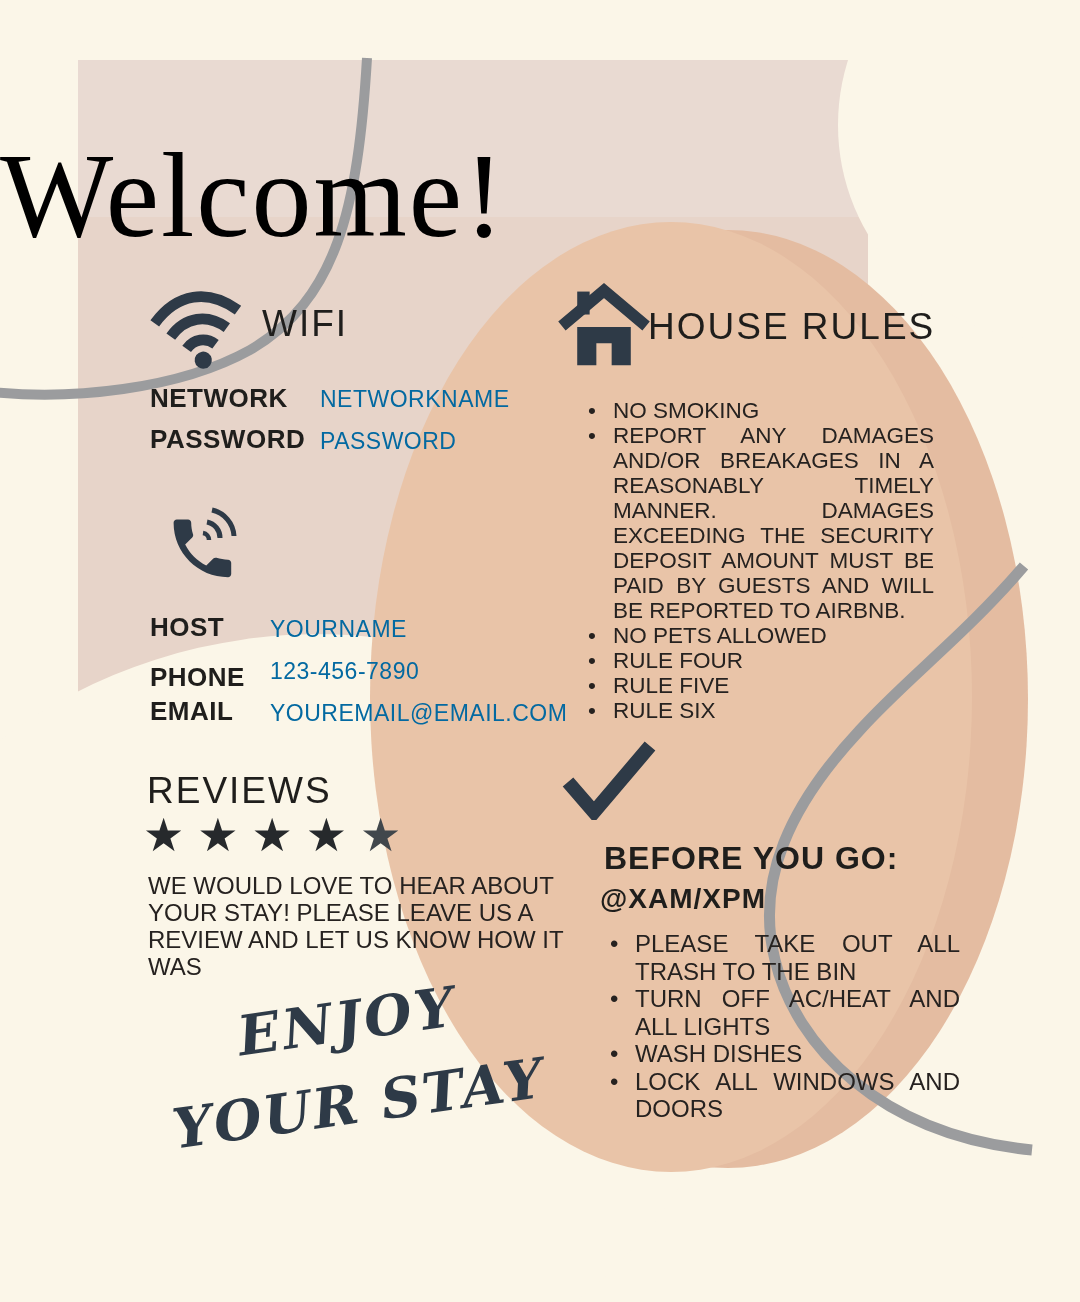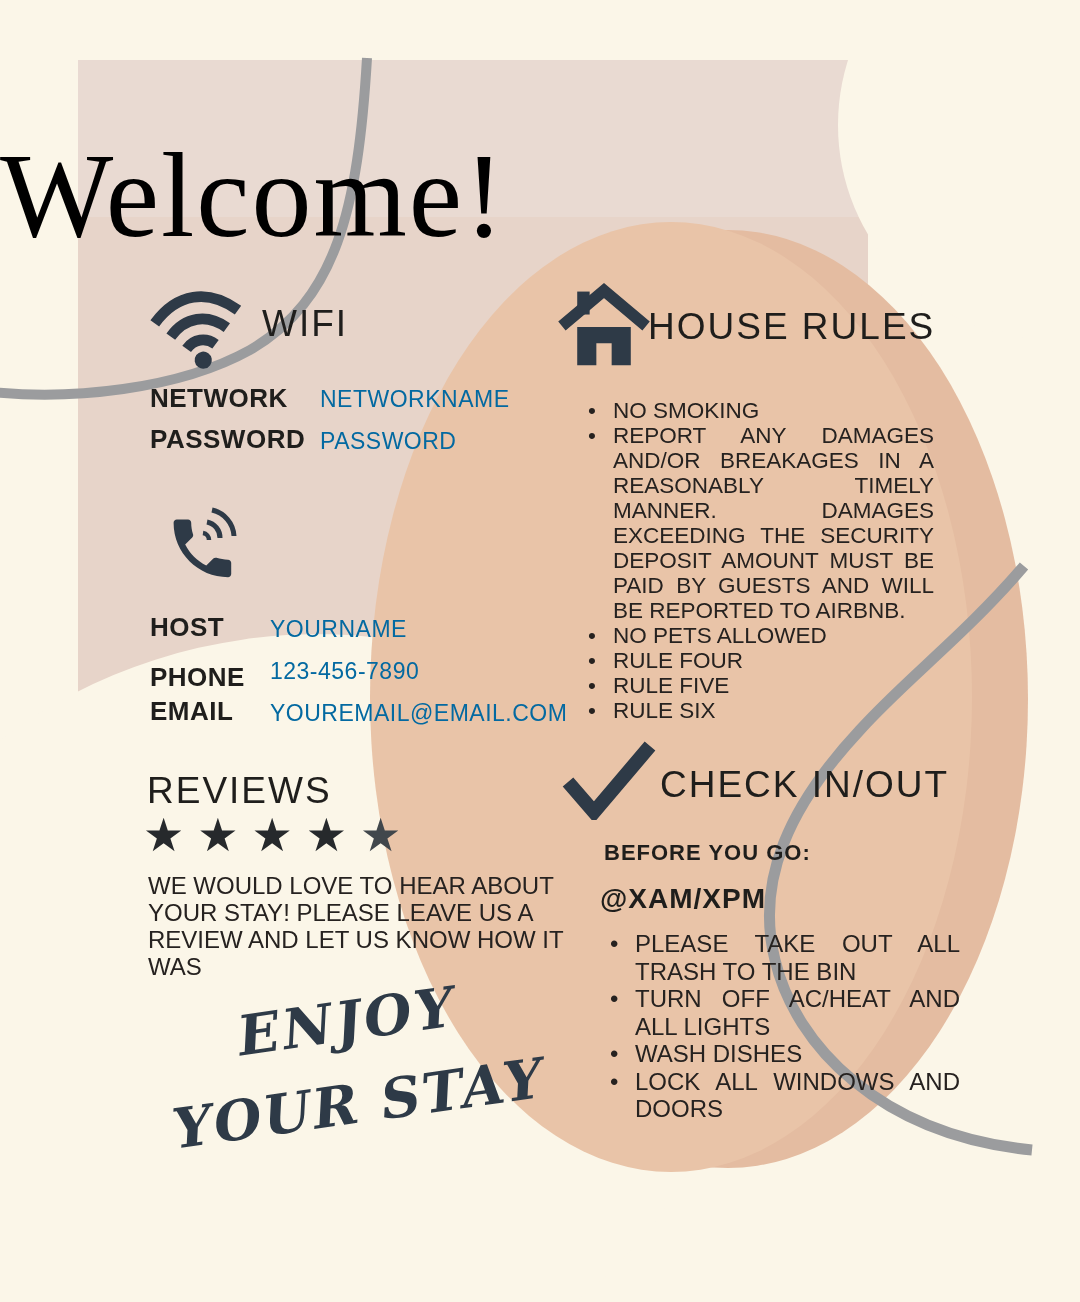--- a/index.html
+++ b/index.html
@@ -56,21 +56,21 @@
   }
   .enjoy .l1{font-size:55px;letter-spacing:3px;}
   .enjoy .l2{font-size:55px;letter-spacing:2px;white-space:nowrap;}
   .stars{font-size:46px;letter-spacing:13px;line-height:1;white-space:nowrap;}
   .star-dark{color:#26292C;}
   .star-light{color:#41474C;}
   .footer{
     left:0;right:0;top:1176px;text-align:center;font-size:24px;color:#262220;
     line-height:1.45;letter-spacing:0.5px;
   }
-  .bold-line{font-size:22px;font-weight:bold;color:#1F1E1C;letter-spacing:1px;white-space:nowrap;}
+  .bold-line{font-size:32px;font-weight:bold;color:#1F1E1C;letter-spacing:1px;white-space:nowrap;}
 </style>
 </head>
 <body>
 
 <div id="poster">
 
   <div class="abs rect-pink"></div>
   <div class="abs cream-cut-tr"></div>
   <div class="abs cream-cut-bl"></div>
   <div class="abs blob-band"></div>
@@ -134,21 +134,20 @@
   <div class="abs body-txt" style="left:148px;top:873px;width:424px;">WE WOULD LOVE TO HEAR ABOUT YOUR STAY! PLEASE LEAVE US A REVIEW AND LET US KNOW HOW IT WAS</div>
 
   <div class="abs enjoy">
     <div class="l1">ENJOY</div>
     <div class="l2">YOUR STAY</div>
   </div>
 
   <svg class="abs" style="left:560px;top:738px;width:100px;height:82px;" viewBox="0 0 100 82">
     <path d="M 8 44 L 34 74 L 90 8" fill="none" stroke="#2E3A47" stroke-width="14"></path>
   </svg>
-  <div class="abs h-section" style="left:660px;top:764px;">CHECK IN/OUT</div>
   <div class="abs bold-line" style="left:604px;top:840px;">BEFORE YOU GO:</div>
   <div class="abs bold-line" style="left:600px;top:883px;font-size:28px;">@XAM/XPM</div>
   <ul class="abs blist tasks" style="left:608px;top:930px;width:352px;">
     <li><span class="dot">•</span><span>PLEASE TAKE OUT ALL TRASH TO THE BIN</span></li>
     <li><span class="dot">•</span><span>TURN OFF AC/HEAT AND ALL LIGHTS</span></li>
     <li><span class="dot">•</span><span>WASH DISHES</span></li>
     <li><span class="dot">•</span><span>LOCK ALL WINDOWS AND DOORS</span></li>
   </ul>
 
 

